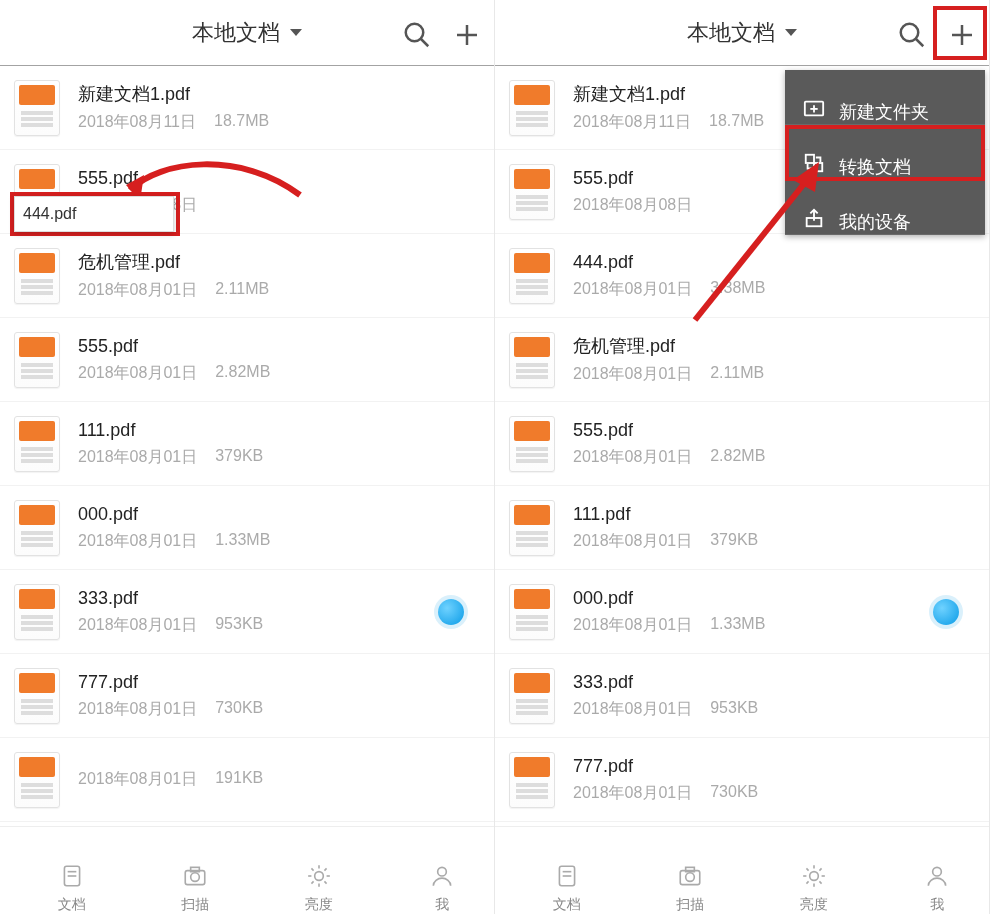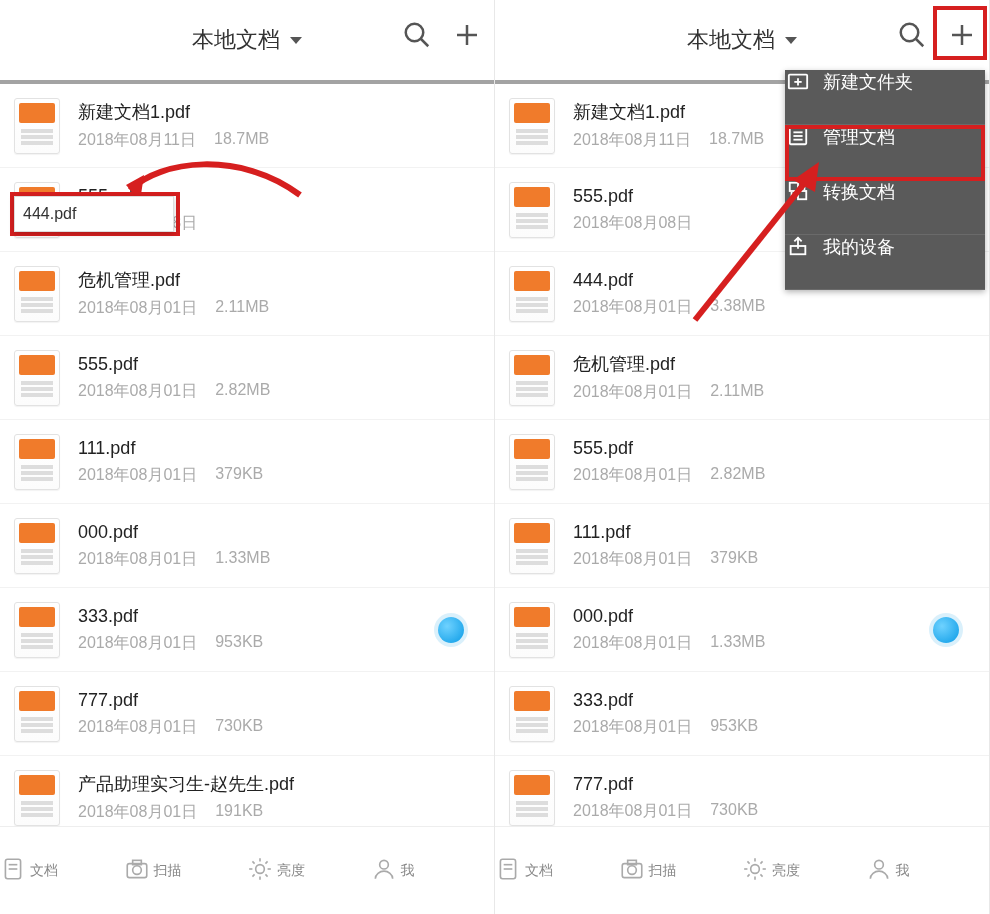--- a/index.html
+++ b/index.html
@@ -10,24 +10,24 @@
     display: flex;
     position: relative;
   }
   .pane {
     width: 495px; height: 914px;
     border-right: 1px solid #e8e8e8;
     position: relative;
     display: flex; flex-direction: column;
   }
   .header {
-    height: 84px;
+    height: 66px;
     display: flex; align-items: center; justify-content: center;
     position: relative;
-    border-bottom: 4px solid #a3a3a3;
+    border-bottom: 1px solid #a3a3a3;
   }
   .title-wrap {
     display: flex; align-items: center; gap: 6px;
     font-size: 22px; color: #333; font-weight: 500;
   }
   .chev {
     width: 0; height: 0;
     border-left: 6px solid transparent;
     border-right: 6px solid transparent;
     border-top: 7px solid #555;
@@ -89,22 +89,22 @@
     width:26px; height:26px; border-radius:50%;
     background: radial-gradient(circle at 35% 35%, #6fd2ff, #0a9be6);
     position:absolute; right:30px; top:50%; transform:translateY(-50%);
     box-shadow: 0 0 0 4px rgba(10,155,230,0.15);
   }
   .tabbar {
     height: 88px; border-top:1px solid #eee;
     display:flex;
   }
   .tab {
-    flex:1; display:flex; flex-direction:row; align-items:center; justify-content:flex-start;
-    font-size:14px; color:#888; gap:4px;
+    flex:1; display:flex; flex-direction:column; align-items:center; justify-content:flex-end;
+    font-size:14px; color:#888; gap:4px;padding-left:20px;
   }
   .tab svg { stroke:#aaa; fill:none; stroke-width:1.5; width:26px; height:26px; }
 
   
   .redbox {
     position:absolute;
     border:4px solid #d61f1f;
     pointer-events:none;
   }
   .arrow { position:absolute; pointer-events:none; }
@@ -112,23 +112,23 @@
   
   .menu {
     position:absolute; top:70px; right:4px;
     width: 200px;
     background:#5a5a5a;
     z-index:5;
     box-shadow: 0 2px 6px rgba(0,0,0,0.3);
   }
   .menu-item {
     height:55px;
-    display:flex; align-items:flex-start;
+    display:flex; align-items:flex-end;
     gap:14px;
-    padding: 0 2px;
+    padding: 0 18px;
     color:#fff; font-size:18px;
     border-bottom:1px solid #6a6a6a;
   }
   .menu-item svg { width:22px; height:22px; stroke:#fff; fill:none; stroke-width:2; }
 
   
   .drag-preview{
     position:absolute; left:14px; top:196px;
     width:160px; height:36px;
     background:#fff; border:1px solid #ddd;
@@ -241,21 +241,20 @@
           <div class="fname">777.pdf</div>
           <div class="fmeta">
             <span>2018年08月01日</span>
             <span>730KB</span>
           </div>
         </div>
       </div>
       <div class="row">
         <div class="ficon"></div>
         <div class="finfo">
-          <div class="fname">产品助理实习生-赵先生.pdf</div>
           <div class="fmeta">
             <span>2018年08月01日</span>
             <span>191KB</span>
           </div>
         </div>
       </div>
     </div>
 
   <div class="drag-preview">
     <span>444.pdf</span>
@@ -431,29 +430,20 @@
       <div class="menu-item">
         <span><svg viewBox="0 0 24 24">
             <rect x="2" y="5" width="20" height="15" rx="1"></rect>
             <line x1="12" y1="9" x2="12" y2="17"></line>
             <line x1="8" y1="13" x2="16" y2="13"></line>
           </svg></span>
         <span>新建文件夹</span>
       </div>
       <div class="menu-item">
         <span><svg viewBox="0 0 24 24">
-            <rect x="3" y="3" width="18" height="18" rx="1"></rect>
-            <line x1="7" y1="8" x2="17" y2="8"></line>
-            <line x1="7" y1="12" x2="17" y2="12"></line>
-            <line x1="7" y1="16" x2="17" y2="16"></line>
-          </svg></span>
-        <span>管理文档</span>
-      </div>
-      <div class="menu-item">
-        <span><svg viewBox="0 0 24 24">
             <rect x="3" y="3" width="9" height="9"></rect>
             <rect x="12" y="12" width="9" height="9"></rect>
             <path d="M14 6h5v5"></path>
             <path d="M10 18H5v-5"></path>
           </svg></span>
         <span>转换文档</span>
       </div>
       <div class="menu-item">
         <span><svg viewBox="0 0 24 24">
             <path d="M12 3v12"></path>

